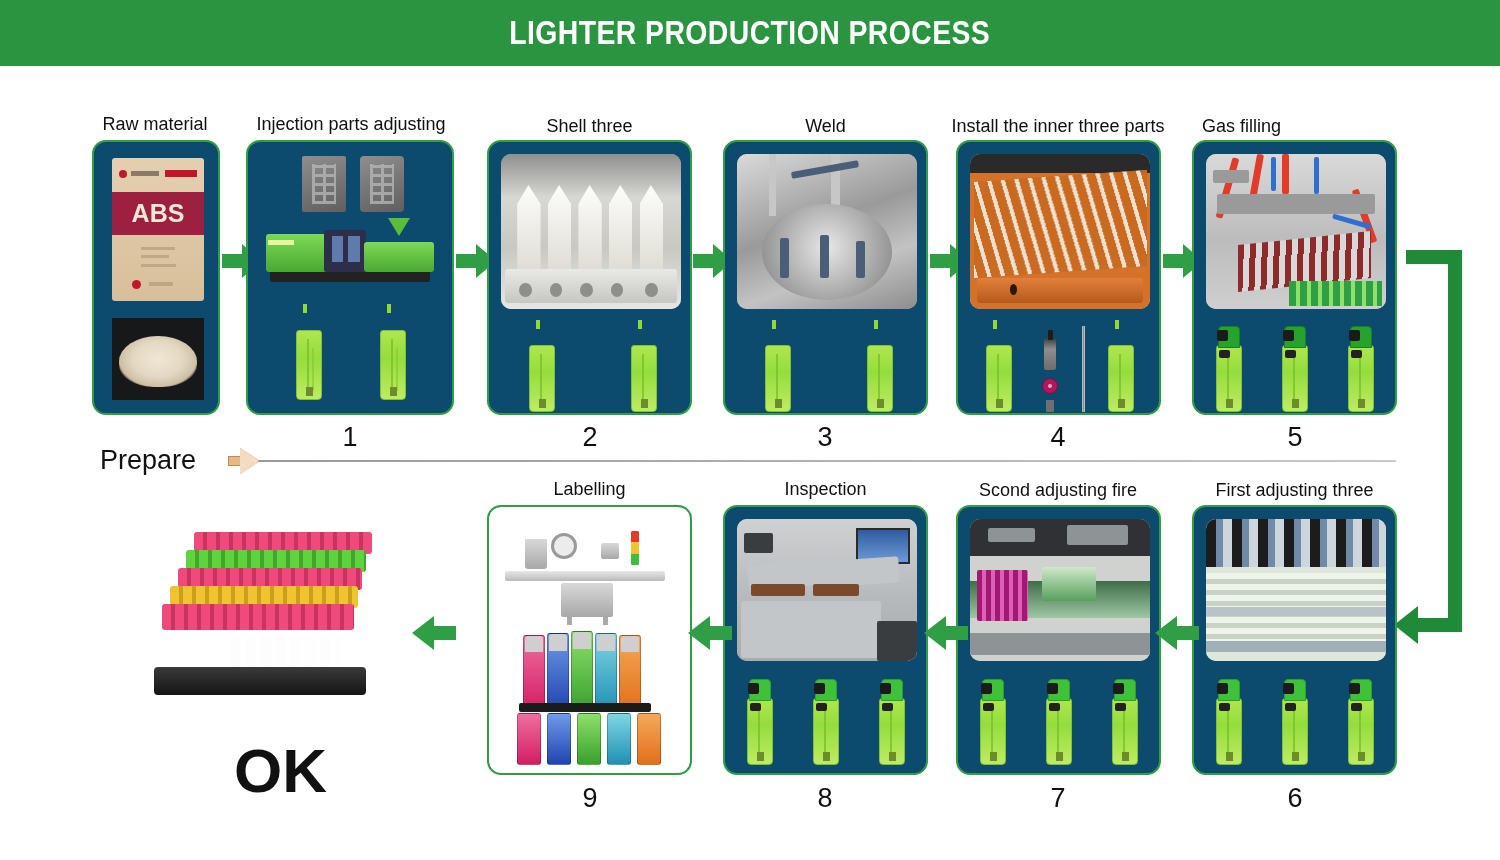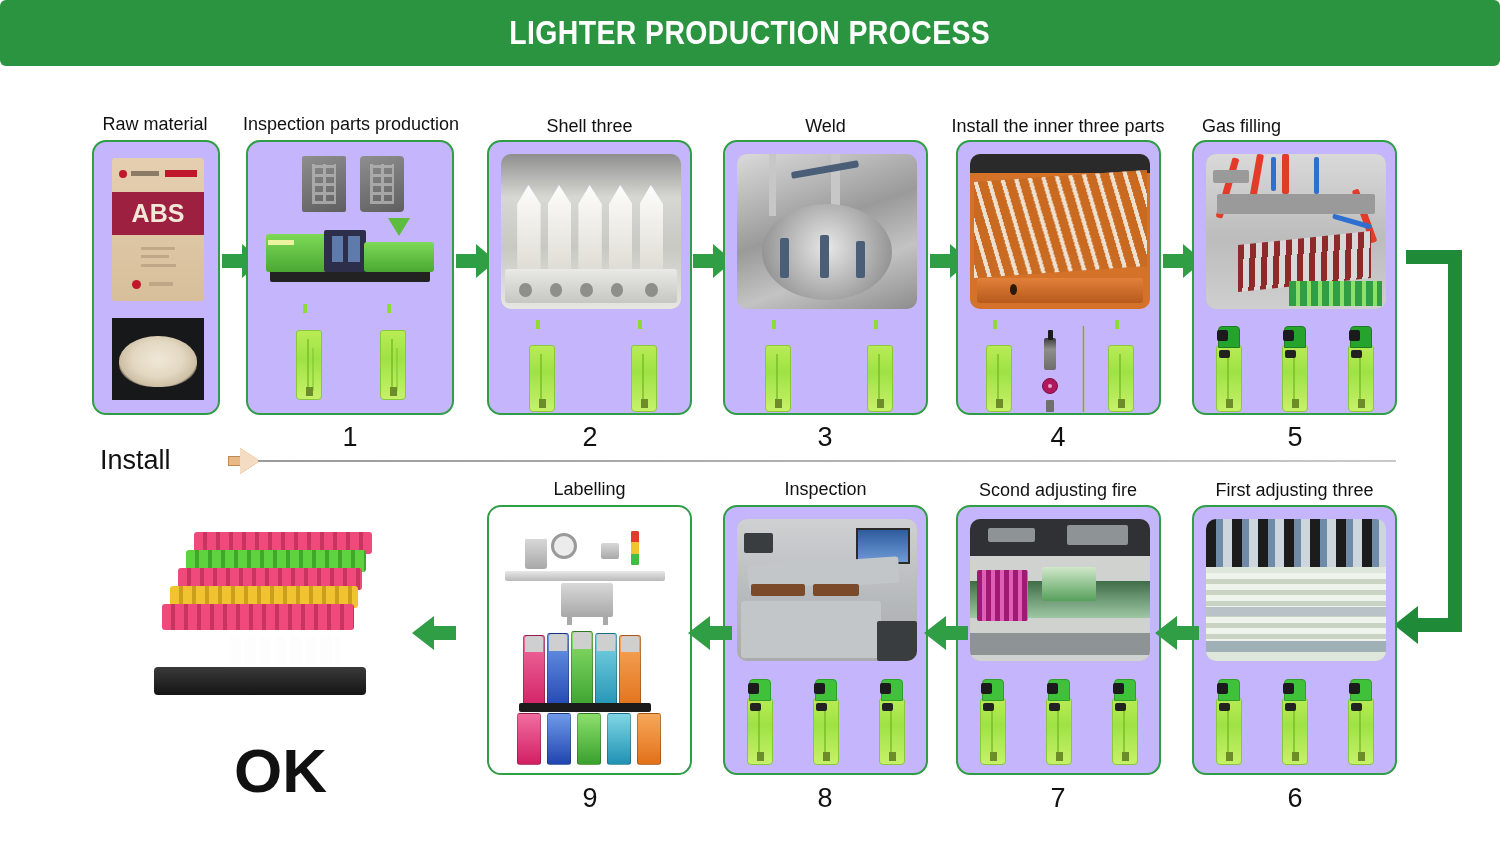--- a/index.html
+++ b/index.html
@@ -9,37 +9,37 @@
     background:#ffffff;
     font-family:"Liberation Sans", sans-serif;
     overflow:hidden;
     position:relative;
   }
 
   
   .header {
     position:absolute; left:0; top:0; width:1500px; height:66px;
     background:#2a9440;
-    display:flex; align-items:center; justify-content:center;border-radius:6px;
+    display:flex; align-items:center; justify-content:center;
   }
   .header-title {
     color:#ffffff;
     font-size:33px;
     font-weight:bold;
     letter-spacing:0.5px;
     transform:scaleX(0.86);
     font-family:"Liberation Sans", sans-serif;
   }
 
   
   .card {
     position:absolute;
     border:2px solid #2f9e45;
     border-radius:14px;
-    background:#c4b5fd;
+    background:#0c4a6e;
     overflow:hidden;
   }
   .caption {
     position:absolute;
     text-align:center;
     font-size:18px;
     color:#111;
     white-space:nowrap;
     font-family:"Liberation Sans", sans-serif;
   }
@@ -371,21 +371,21 @@
   }
 </style>
 </head>
 <body>
 
 <div class="header">
   <div class="header-title">LIGHTER PRODUCTION PROCESS</div>
 </div>
 
 <div class="caption" style="left:85px;  top:114px; width:140px;">Raw material</div>
-<div class="caption" style="left:238px; top:114px; width:226px;">Inspection parts production</div>
+<div class="caption" style="left:238px; top:114px; width:226px;">Injection parts adjusting</div>
 <div class="caption" style="left:492px; top:116px; width:195px;">Shell three</div>
 <div class="caption" style="left:728px; top:116px; width:195px;">Weld</div>
 <div class="caption" style="left:938px; top:116px; width:240px;">Install the inner three parts</div>
 <div class="caption" style="left:1144px;top:116px; width:195px;">Gas filling</div>
 
 <div class="card" style="left:92px; top:140px; width:128px; height:275px;">
   <div class="abs-bag" style="left:18px; top:16px; width:92px; height:143px;">
     <div class="abs-topbar" style="top:7%;">
       <div class="abs-dot" style="left:0; top:2px; width:8px; height:8px; border-radius:50%;"></div>
       <div style="position:absolute; left:12px; top:3px; width:28px; height:5px; background:#8a7a66;"></div>
@@ -589,21 +589,21 @@
     <div class="label"></div>
   </div>
 </div>
 
 <div class="stepnum" style="left:300px; top:422px; width:100px;">1</div>
 <div class="stepnum" style="left:540px; top:422px; width:100px;">2</div>
 <div class="stepnum" style="left:775px; top:422px; width:100px;">3</div>
 <div class="stepnum" style="left:1008px;top:422px; width:100px;">4</div>
 <div class="stepnum" style="left:1245px;top:422px; width:100px;">5</div>
 
-<div class="prepare-label" style="left:100px; top:445px;">Install</div>
+<div class="prepare-label" style="left:100px; top:445px;">Prepare</div>
 <div class="prepare-marker" style="left:228px; top:448px;">
   <div class="pm-body"></div>
   <div class="pm-head"></div>
 </div>
 <div class="prepare-line" style="left:258px; top:460px; width:1138px;"></div>
 
 <div class="conn-top" style="left:1406px; top:250px; width:56px; height:14px;"></div>
 <div class="conn-vert" style="left:1448px; top:250px; width:14px; height:382px;"></div>
 <div class="conn-bot" style="left:1418px; top:618px; width:44px; height:14px;"></div>
 <div class="conn-head" style="left:1394px; top:606px;"></div>

